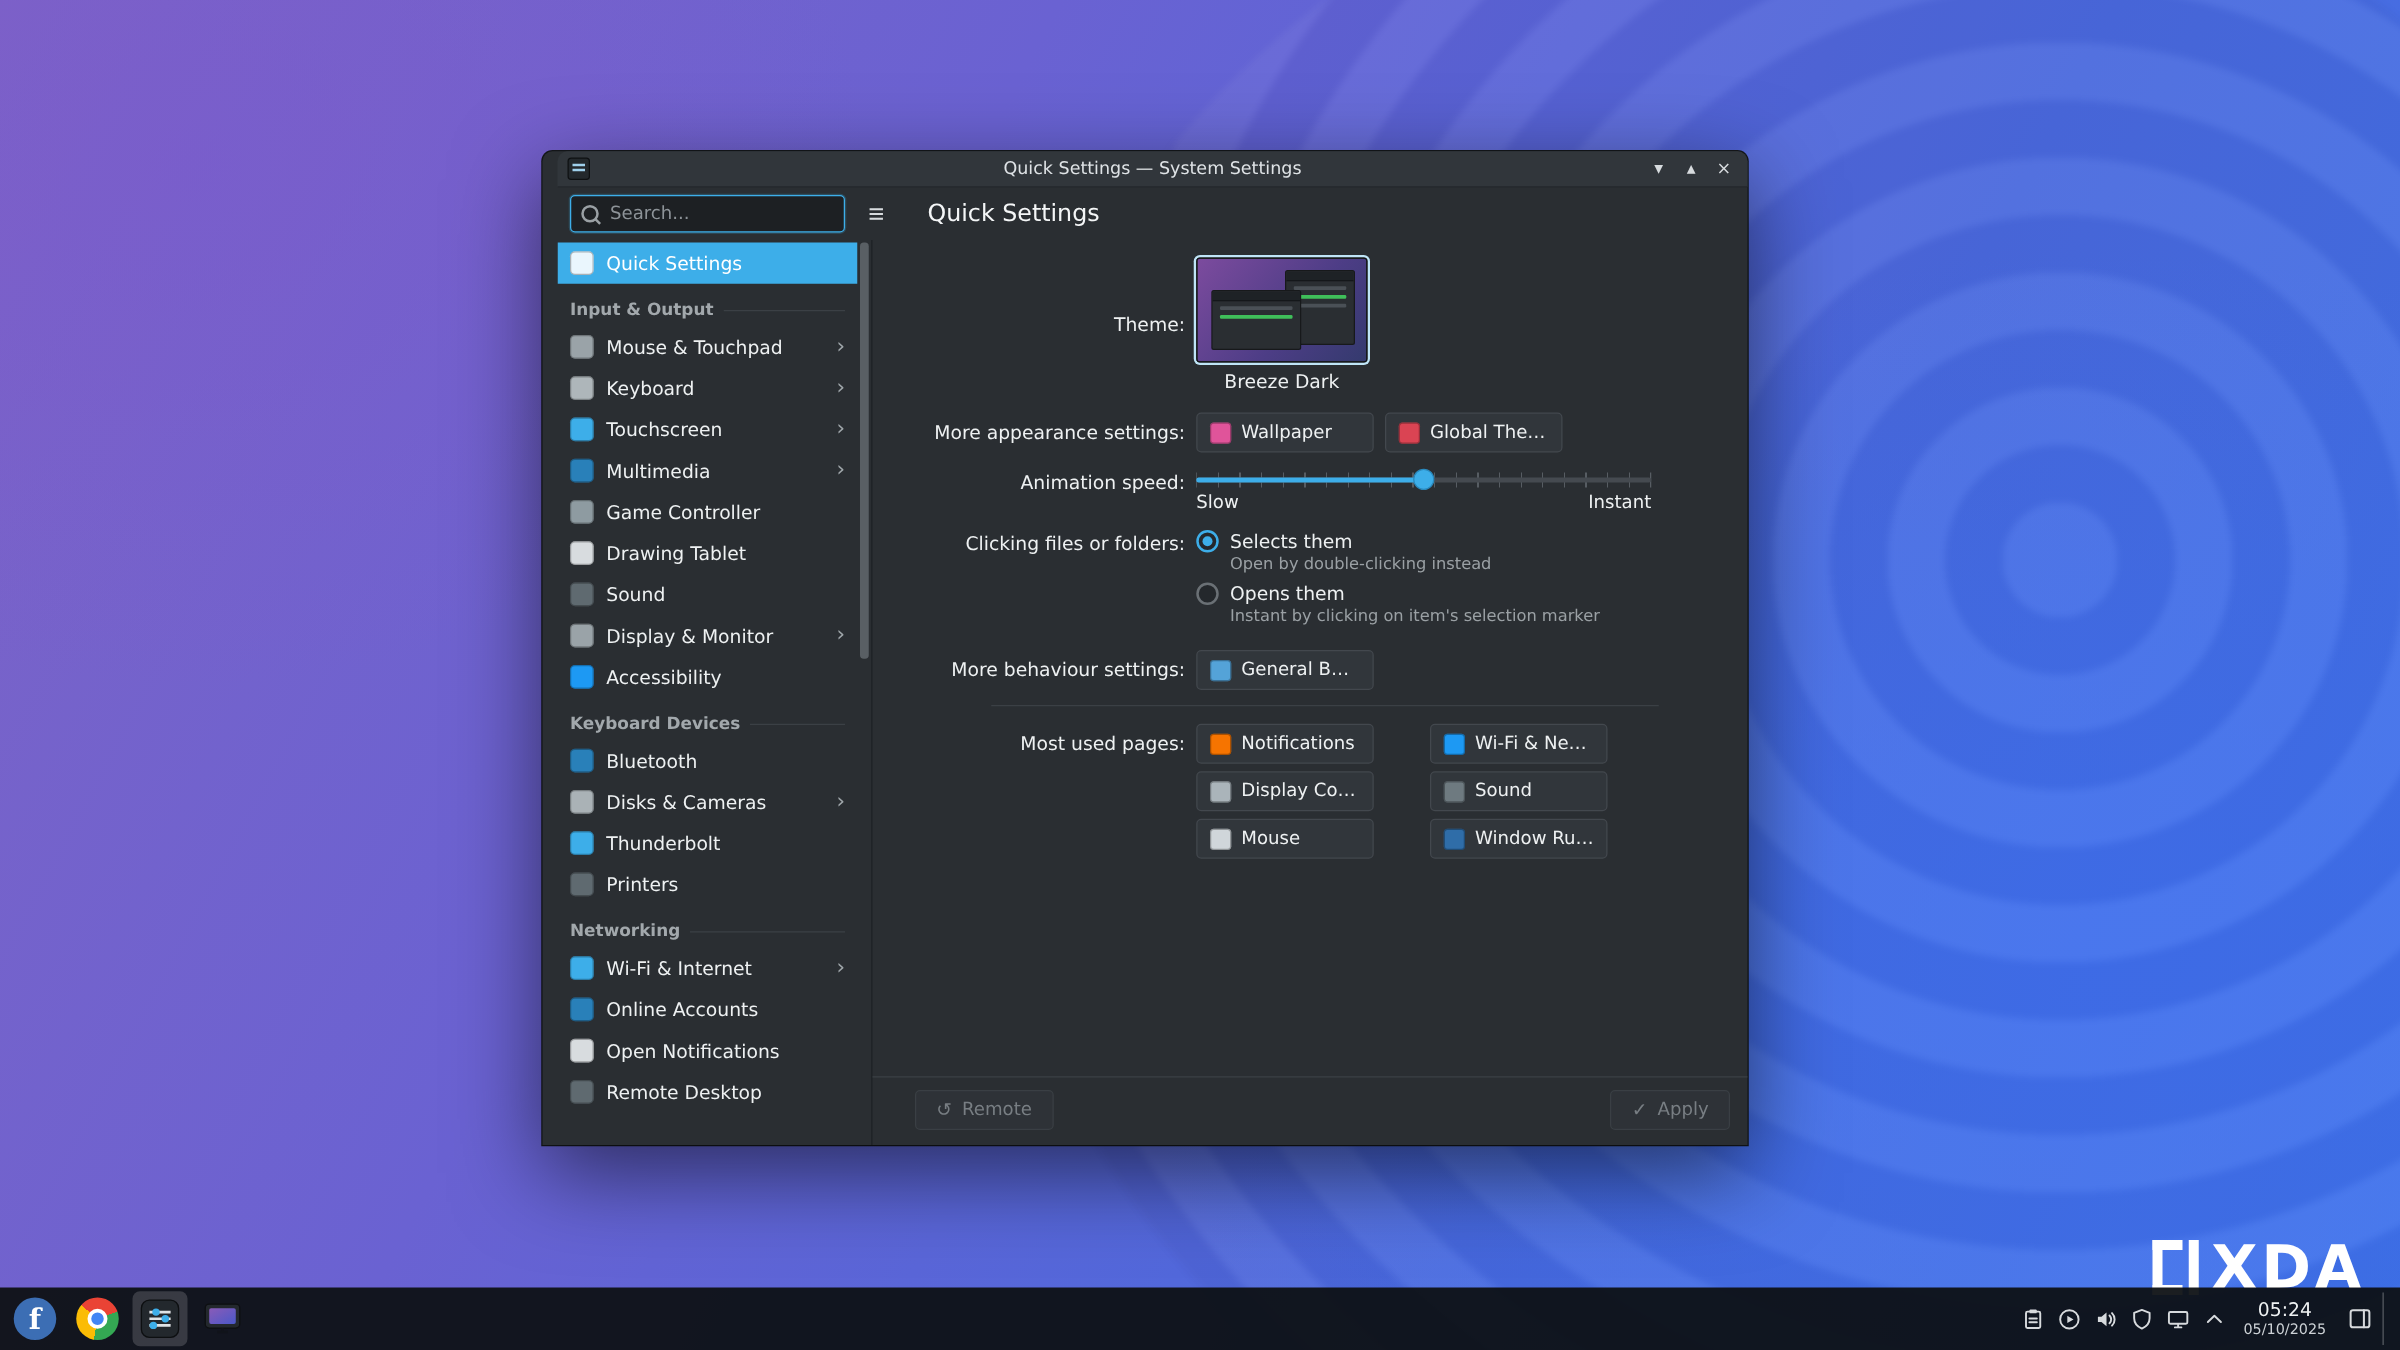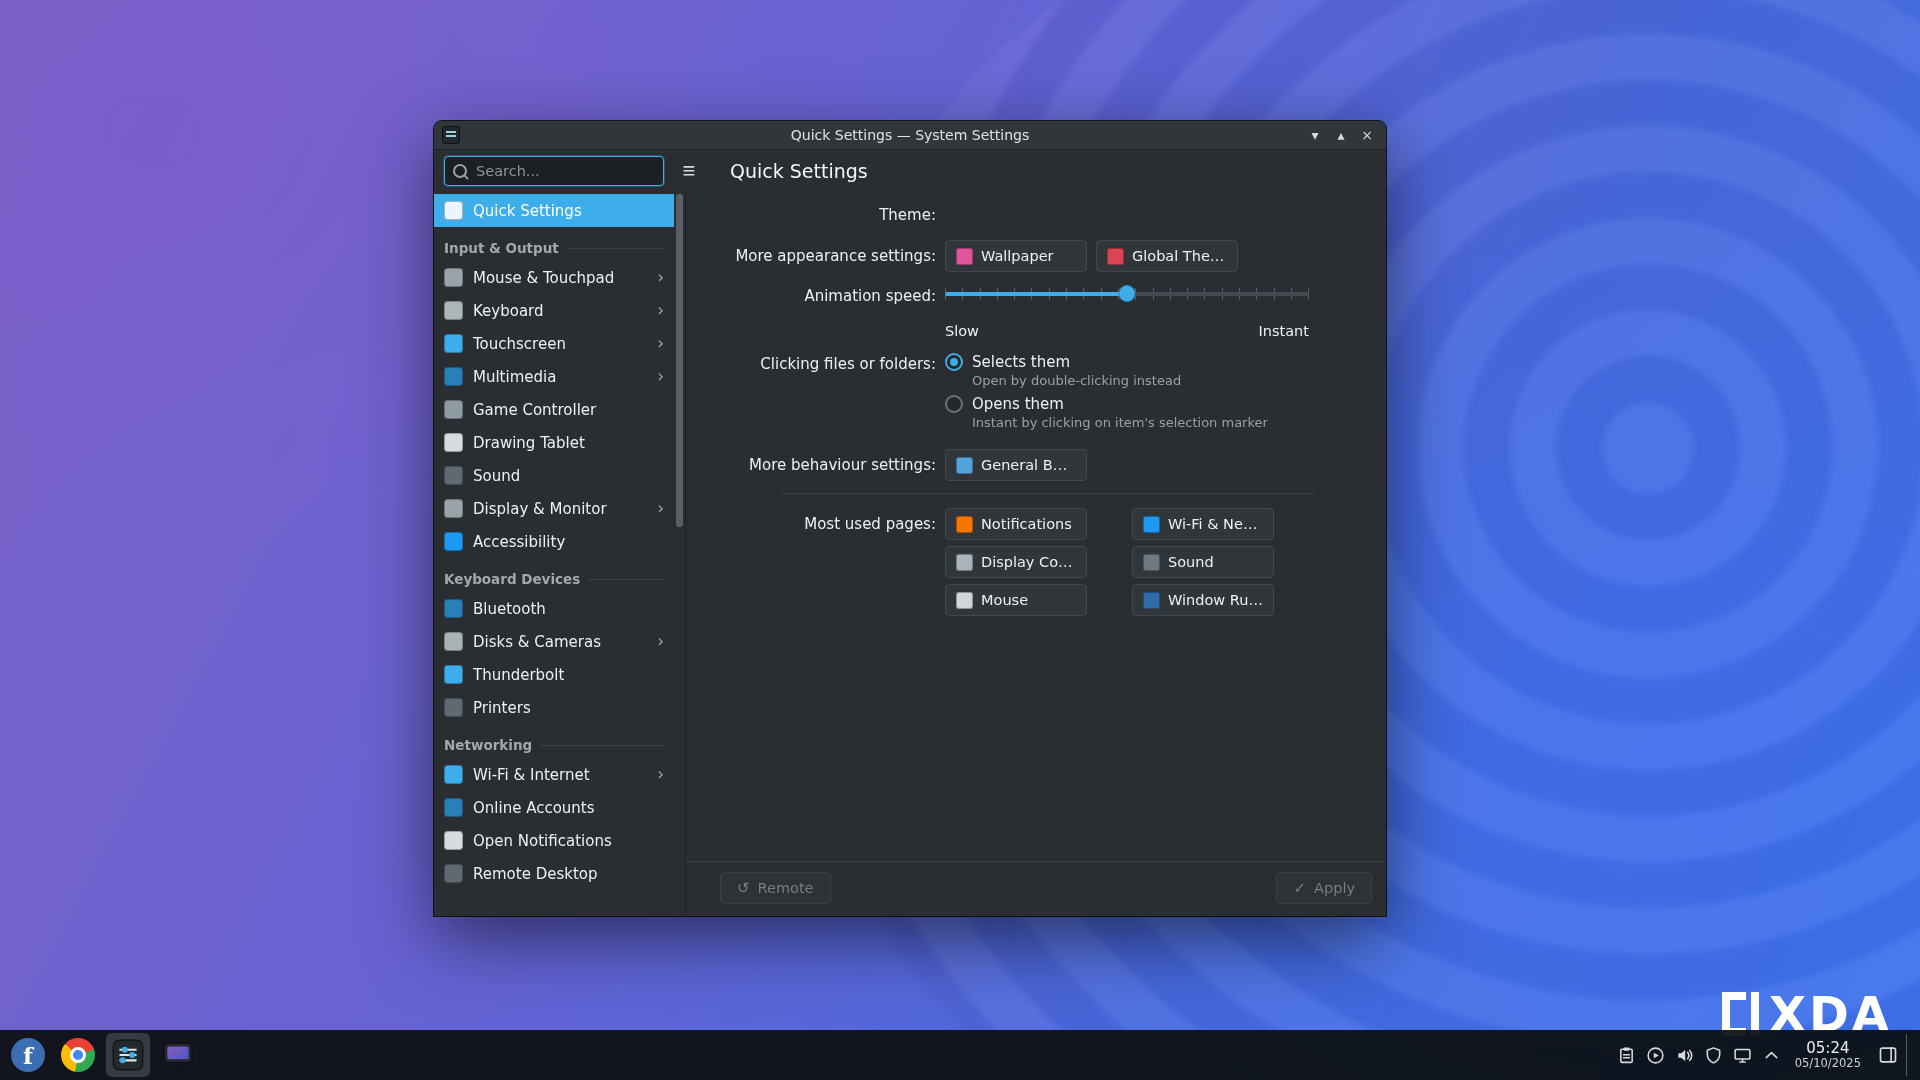--- a/index.html
+++ b/index.html
@@ -18,21 +18,21 @@
 
   
   .watermark{position:absolute;right:28px;bottom:42px;display:flex;align-items:center;color:#fff;z-index:2;}
   .wm-bracket{width:24px;height:44px;border-left:8px solid #fff;border-top:8px solid #fff;border-bottom:8px solid #fff;box-sizing:border-box;margin-right:5px;}
   .wm-bar{width:8px;height:44px;background:#fff;margin-right:10px;}
   .wm-text{font-size:48px;font-weight:800;letter-spacing:3px;line-height:1;}
 
   
   .window{position:absolute;left:434px;top:121px;width:952px;height:795px;background:#2a2e32;
     border-radius:8px 8px 0 0;box-shadow:0 22px 70px rgba(0,0,0,.55),0 0 0 1px #15181b;
-    display:flex;flex-direction:column;z-index:3;color:#eef1f2;}
+    display:flex;flex-direction:column;z-index:3;color:#eef1f2;padding-left:12px;}
   .titlebar{height:28px;background:#31363b;border-radius:8px 8px 0 0;display:flex;align-items:center;
     padding:0 8px;position:relative;border-bottom:1px solid #1f2327;flex:none;}
   .app-icon{width:16px;height:16px;border-radius:3px;background:#23282c;border:1px solid #0e1012;position:relative;flex:none;}
   .app-icon::after{content:"";position:absolute;left:3px;right:3px;top:4px;height:2px;background:#9fd0ec;box-shadow:0 4px 0 #9fd0ec;}
   .tb-title{position:absolute;left:0;right:0;text-align:center;font-size:14px;color:#dfe3e6;pointer-events:none;}
   .tb-controls{margin-left:auto;display:flex;gap:4px;z-index:1;}
   .tb-btn{width:22px;height:22px;border:none;background:transparent;color:#d7dbde;font-size:14px;
     display:flex;align-items:center;justify-content:center;padding:0;font-family:inherit;}
 
   .toolbar{display:flex;align-items:center;height:42px;padding:0 10px;gap:8px;flex:none;}
@@ -90,21 +90,21 @@
   .kicon{width:17px;height:17px;border-radius:3px;flex:none;box-shadow:inset 0 0 0 1px rgba(0,0,0,.3);}
   .klabel{overflow:hidden;text-overflow:ellipsis;}
 
   .slider{position:relative;width:364px;height:20px;}
   .ticks{position:absolute;left:0;right:0;top:4px;height:12px;
     background:repeating-linear-gradient(90deg,#575d63 0 1px,transparent 1px 17.3px);}
   .track{position:absolute;left:0;right:0;top:8px;height:4px;background:#454a50;border-radius:2px;}
   .fill{position:absolute;left:0;top:8px;height:4px;background:#3daee9;border-radius:2px;}
   .handle{position:absolute;top:1px;width:17px;height:17px;border-radius:50%;background:#3daee9;
     border:1px solid #2a89bd;box-sizing:border-box;transform:translateX(-50%);}
-  .slider-labels{display:flex;justify-content:space-between;width:364px;font-size:14.5px;color:#eef1f2;margin-top:19px;}
+  .slider-labels{display:flex;justify-content:space-between;width:364px;font-size:14.5px;color:#eef1f2;margin-top:0;}
 
   .radio-opt{margin-bottom:7px;}
   .radio-row{display:flex;align-items:center;gap:9px;}
   .radio{width:18px;height:18px;border-radius:50%;border:2px solid #6a7075;box-sizing:border-box;background:#24282c;position:relative;flex:none;}
   .radio.checked{border-color:#3daee9;}
   .radio.checked::after{content:"";position:absolute;inset:3px;border-radius:50%;background:#3daee9;}
   .radio-label{font-size:15px;}
   .radio-hint{font-size:13px;color:#9aa0a4;margin:2px 0 0 27px;}
 
   .sep{border:none;border-top:1px solid #3b4045;margin:4px 71px 14px 95px;}
@@ -273,20 +273,36 @@
       <div class="vscroll">
         <div class="vthumb"></div>
       </div>
 
       <section class="content">
         <div class="rows">
 
           <div class="row" style="margin-bottom:16px;">
             <div class="rlabel">Theme:</div>
             <div class="themes" id="themes">
+                <figure class="theme-card selected">
+                  <div class="preview dark">
+                    <div class="mini back">
+                      <div class="mtb"></div>
+                      <div class="mline"></div>
+                      <div class="mline g"></div>
+                      <div class="mline"></div>
+                    </div>
+                    <div class="mini front">
+                      <div class="mtb"></div>
+                      <div class="mline"></div>
+                      <div class="mline g"></div>
+                    </div>
+                  </div>
+                  <figcaption class="theme-name">Breeze Dark</figcaption>
+                </figure>
               </div>
           </div>
 
           <div class="row">
             <div class="rlabel">More appearance settings:</div>
             <div class="btn-row" id="appearance-buttons">
                 <button class="kbtn">
                   <span class="kicon" style="background: rgb(224, 84, 154);"></span>
                   <span class="klabel">Wallpaper</span>
                 </button>

